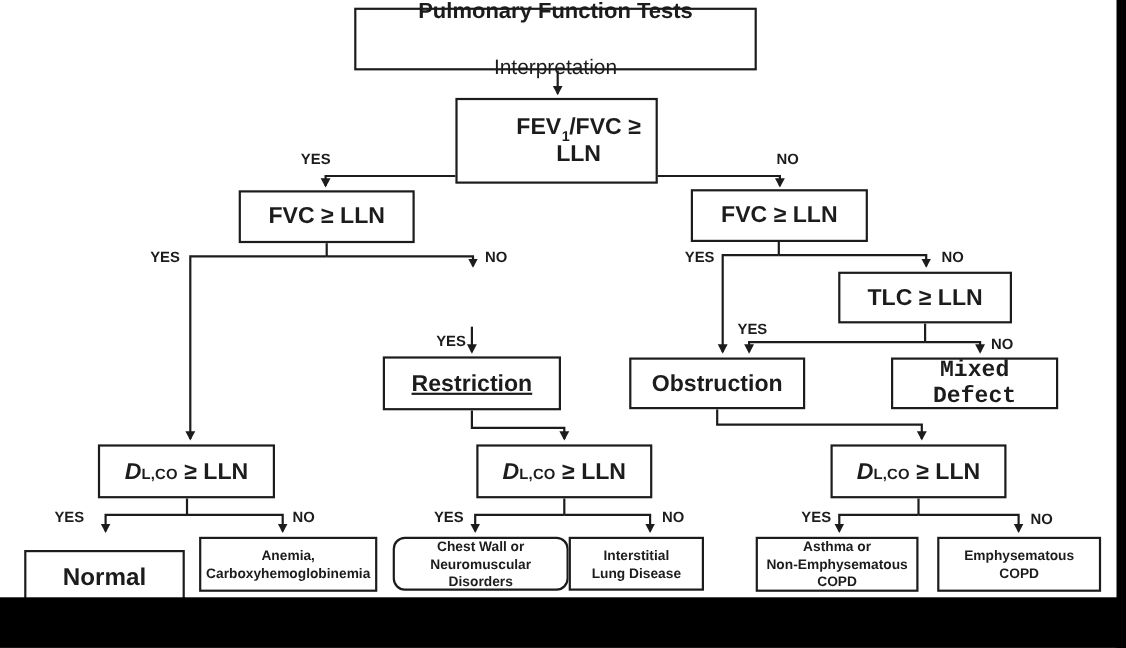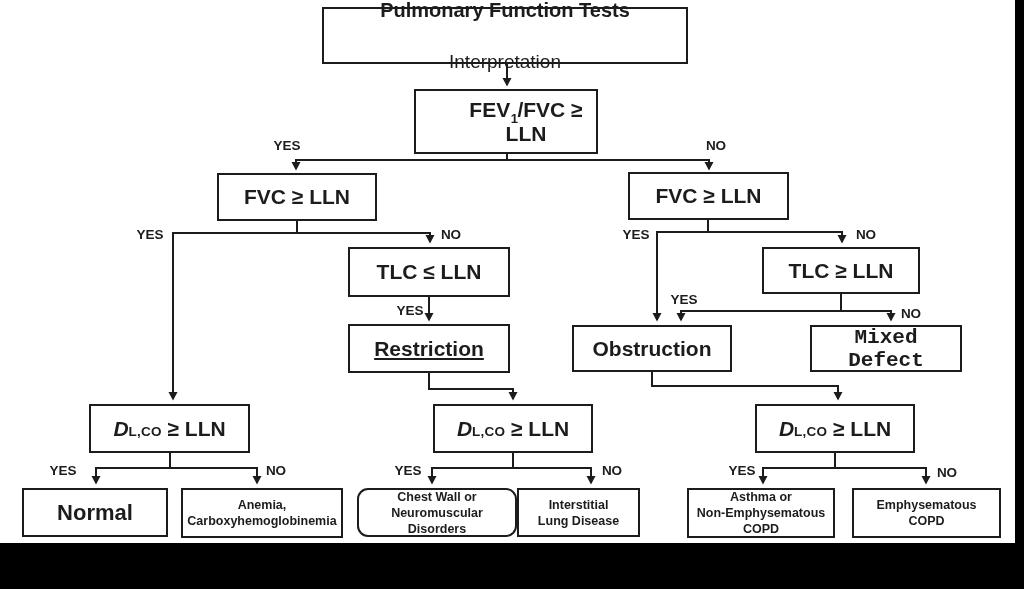--- a/index.html
+++ b/index.html
@@ -83,35 +83,32 @@
     <path d="M835 453 V468"></path>
     <path d="M835 468 H763 V483" marker-end="url(#arw)"></path>
     <path d="M835 468 H926 V483" marker-end="url(#arw)"></path>
   </svg>
 
   <div class="box" style="left:322px;top:7px;width:366px;height:57px;">
     <span class="title-l1">Pulmonary Function Tests</span>
     <span class="title-l2">Interpretation</span>
   </div>
 
-  <div class="box" style="left:414px;top:89px;width:184px;height:65px;padding-left:40px;">
+  <div class="box" style="left:414px;top:89px;width:184px;height:78px;padding-left:40px;">
     <span class="big"><span>FEV</span><span class="fev-sub">1</span><span>/FVC ≥ LLN</span></span>
   </div>
 
   <div class="box" style="left:217px;top:173px;width:160px;height:48px;">
     <span class="big">FVC ≥ LLN</span>
   </div>
 
   <div class="box" style="left:628px;top:172px;width:161px;height:48px;">
     <span class="big">FVC ≥ LLN</span>
   </div>
 
-  <div class="box" style="left:348px;top:247px;width:162px;height:50px;">
-    <span class="big">TLC ≤ LLN</span>
-  </div>
 
   <div class="box" style="left:762px;top:247px;width:158px;height:47px;">
     <span class="big">TLC ≥ LLN</span>
   </div>
 
   <div class="box" style="left:348px;top:324px;width:162px;height:49px;text-decoration:underline;">
     <span class="big">Restriction</span>
   </div>
 
   <div class="box" style="left:572px;top:325px;width:160px;height:47px;">
@@ -127,21 +124,21 @@
   </div>
 
   <div class="box" style="left:433px;top:404px;width:160px;height:49px;">
     <span><span class="dlco-d">D</span><span class="dlco-sub">L,CO</span><span class="dlco-post"> ≥ LLN</span></span>
   </div>
 
   <div class="box" style="left:755px;top:404px;width:160px;height:49px;">
     <span><span class="dlco-d">D</span><span class="dlco-sub">L,CO</span><span class="dlco-post"> ≥ LLN</span></span>
   </div>
 
-  <div class="box" style="left:22px;top:488px;width:146px;height:49px;">
+  <div class="box" style="left:22px;top:500px;width:146px;height:49px;">
     <span class="normal-txt">Normal</span>
   </div>
 
   <div class="box" style="left:181px;top:488px;width:162px;height:50px;">
     <span class="small">Anemia,</span>
     <span class="small">Carboxyhemoglobinemia</span>
   </div>
 
   <div class="box" style="left:357px;top:488px;width:160px;height:49px;border-radius:11px;">
     <span class="small">Chest Wall or</span>

